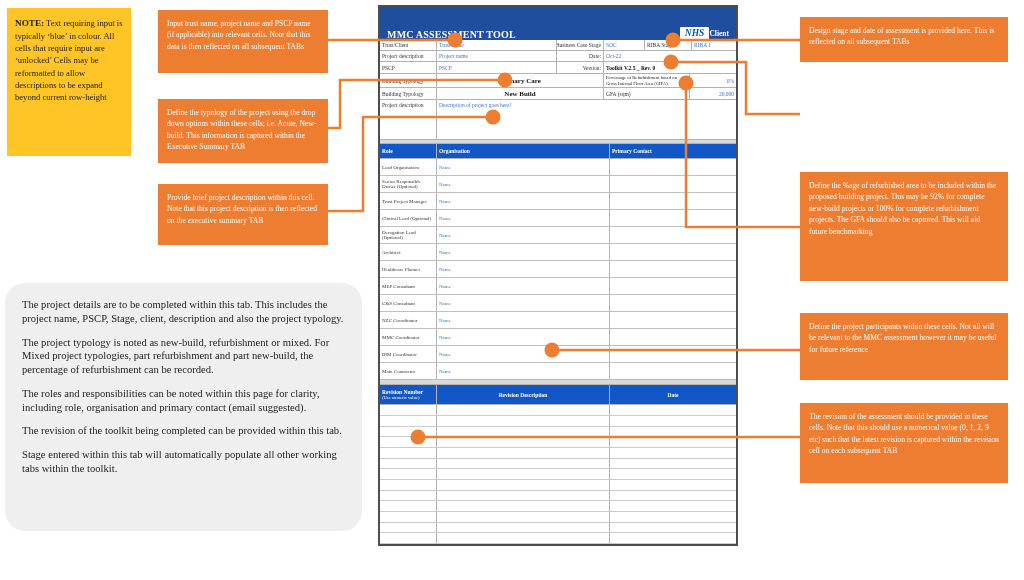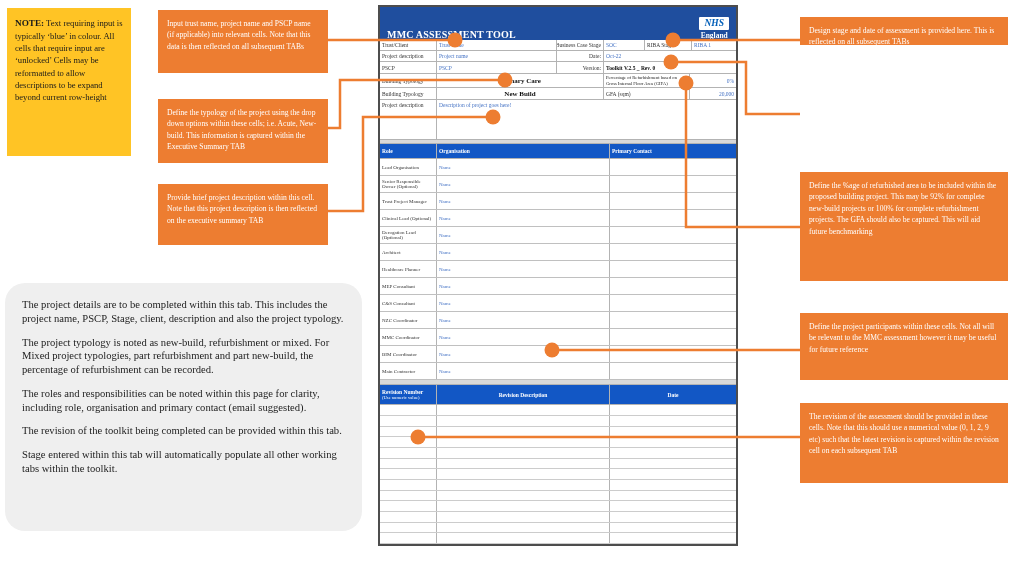--- a/index.html
+++ b/index.html
@@ -12,21 +12,21 @@
     background:#FFC425; color:#1a1a1a; padding:9px 8px; font-size:8.6px; line-height:1.42;
   }
   .note .note-title { font-weight:bold; font-size:9.2px; margin-bottom:1px; }
   .callout {
     position:absolute; background:#ED7D31; color:#ffffff;
     padding:8px 9px; font-size:7.6px; line-height:1.5;
   }
   .co-l1 { left:158px; top:10px;  width:170px; height:63px; }
   .co-l2 { left:158px; top:99px;  width:170px; height:64px; }
   .co-l3 { left:158px; top:184px; width:170px; height:61px; }
-  .co-r1 { left:800px; top:17px;  width:208px; height:28px; }
+  .co-r1 { left:800px; top:17px;  width:208px; height:45px; }
   .co-r2 { left:800px; top:68px;  width:208px; height:97px; }
   .co-r3 { left:800px; top:172px; width:208px; height:109px; }
   .co-r4 { left:800px; top:313px; width:208px; height:67px; }
   .co-r5 { left:800px; top:403px; width:208px; height:80px; }
 
   .summary {
     position:absolute; left:5px; top:283px; width:357px; height:248px;
     background:#EFEFEF; border-radius:20px; padding:15px 17px;
     color:#1c1c1c; font-size:10.6px; line-height:1.30;
   }
@@ -39,21 +39,21 @@
   .sheet {
     position:absolute; left:378px; top:5px; width:360px; height:541px;
     background:#ffffff; border:2px solid #4d4d4d;
     display:flex; flex-direction:column; font-size:5.5px; color:#222;
   }
   .band {
     height:33px; background:#1F4E9E; color:#fff; flex:0 0 33px;
     display:flex; align-items:flex-end; justify-content:space-between; padding:0 7px;
   }
   .band-title { font-weight:bold; font-size:10px; letter-spacing:.2px; }
-  .nhs { display:flex; flex-direction:column; align-items:center; }
+  .nhs { display:flex; flex-direction:row; align-items:center; }
   .nhs-box {
     background:#ffffff; color:#005EB8; font-weight:bold; font-style:italic;
     font-size:9.5px; padding:1px 5px; line-height:1.2; border-radius:1px;
   }
   .nhs-eng { color:#ffffff; font-size:7.5px; font-weight:bold; margin-top:1px; }
 
   .irow { display:flex; border-bottom:1px solid #b3b3b3; align-items:stretch; }
   .cell { padding:1px 2px; overflow:hidden; white-space:nowrap; display:flex; align-items:center; }
   .cb { border-right:1px solid #b3b3b3; }
   .lab { color:#333; }
@@ -101,21 +101,21 @@
     <p>The roles and responsibilities can be noted within this page for clarity, including role, organisation and primary contact (email suggested).</p>
     <p>The revision of the toolkit being completed can be provided within this tab.</p>
     <p>Stage entered within this tab will automatically populate all other working tabs within the toolkit.</p>
   </div>
 
   <div class="sheet">
     <div class="band">
       <div class="band-title">MMC ASSESSMENT TOOL</div>
       <div class="nhs">
         <div class="nhs-box">NHS</div>
-        <div class="nhs-eng">England</div>
+        <div class="nhs-eng">Client</div>
       </div>
     </div>
 
     <div class="irow" style="flex:0 0 11px">
       <div class="cell cb lab" style="width:57px">Trust/Client</div>
       <div class="cell cb val" style="width:120px">Trust name</div>
       <div class="cell cb rlab" style="width:47px">Business Case Stage</div>
       <div class="cell cb val" style="width:41px">SOC</div>
       <div class="cell cb lab" style="width:47px">RIBA Stage</div>
       <div class="cell val" style="width:44px">RIBA 1</div>

